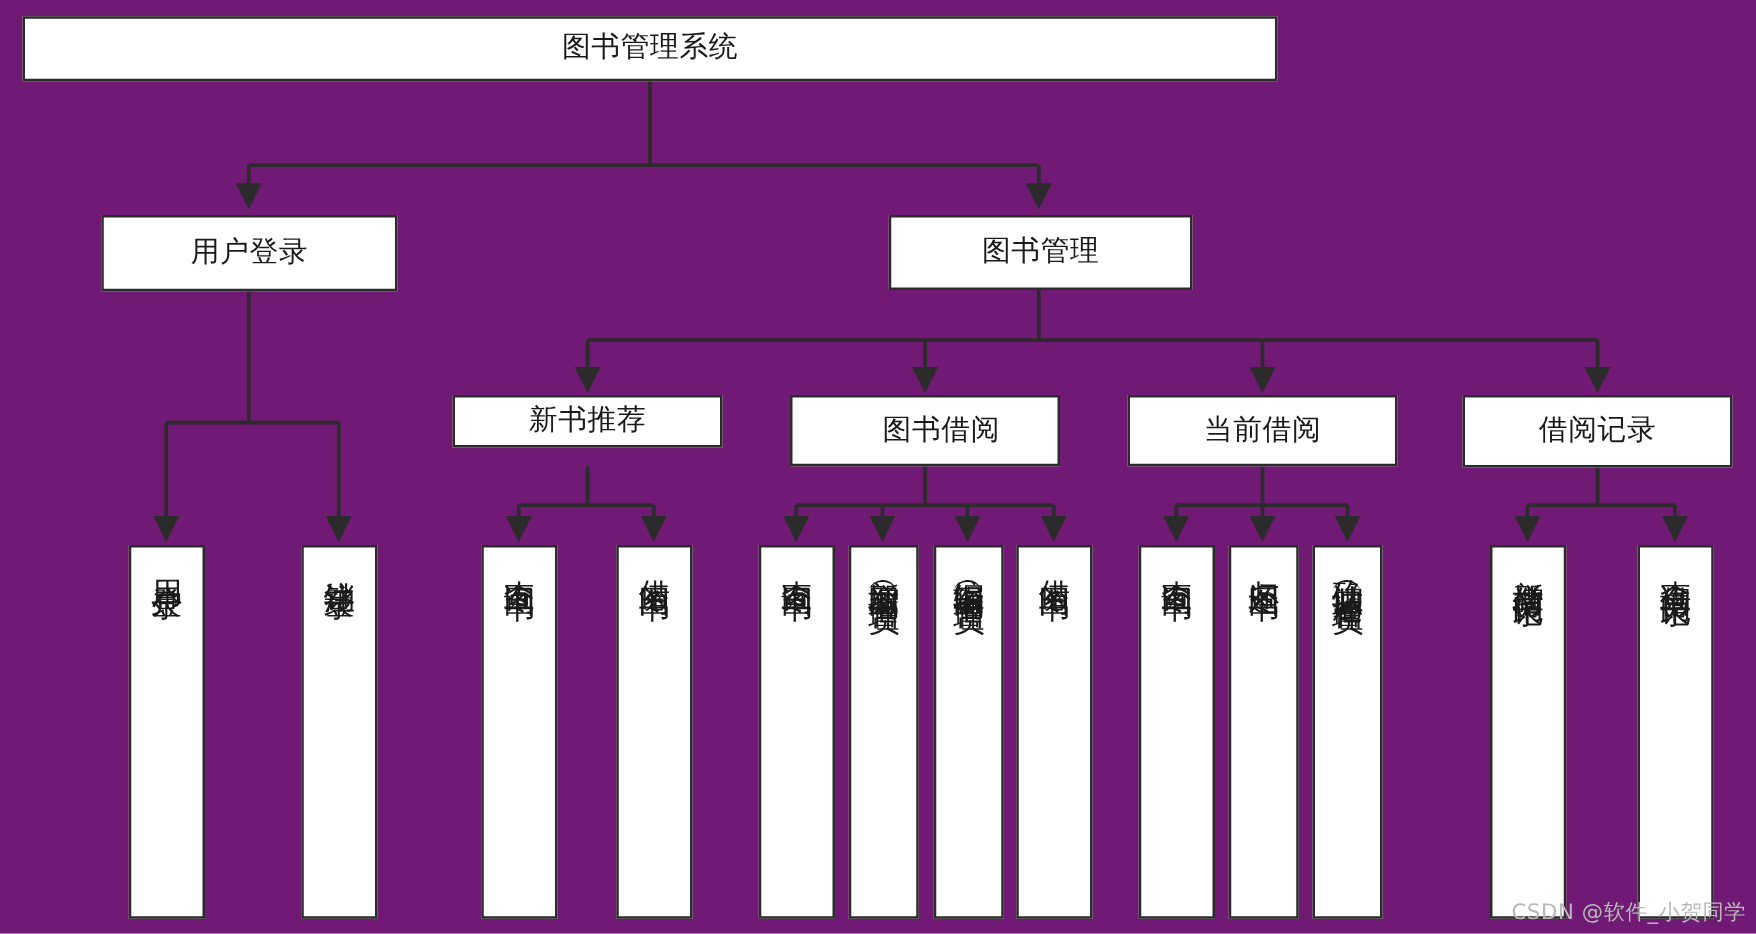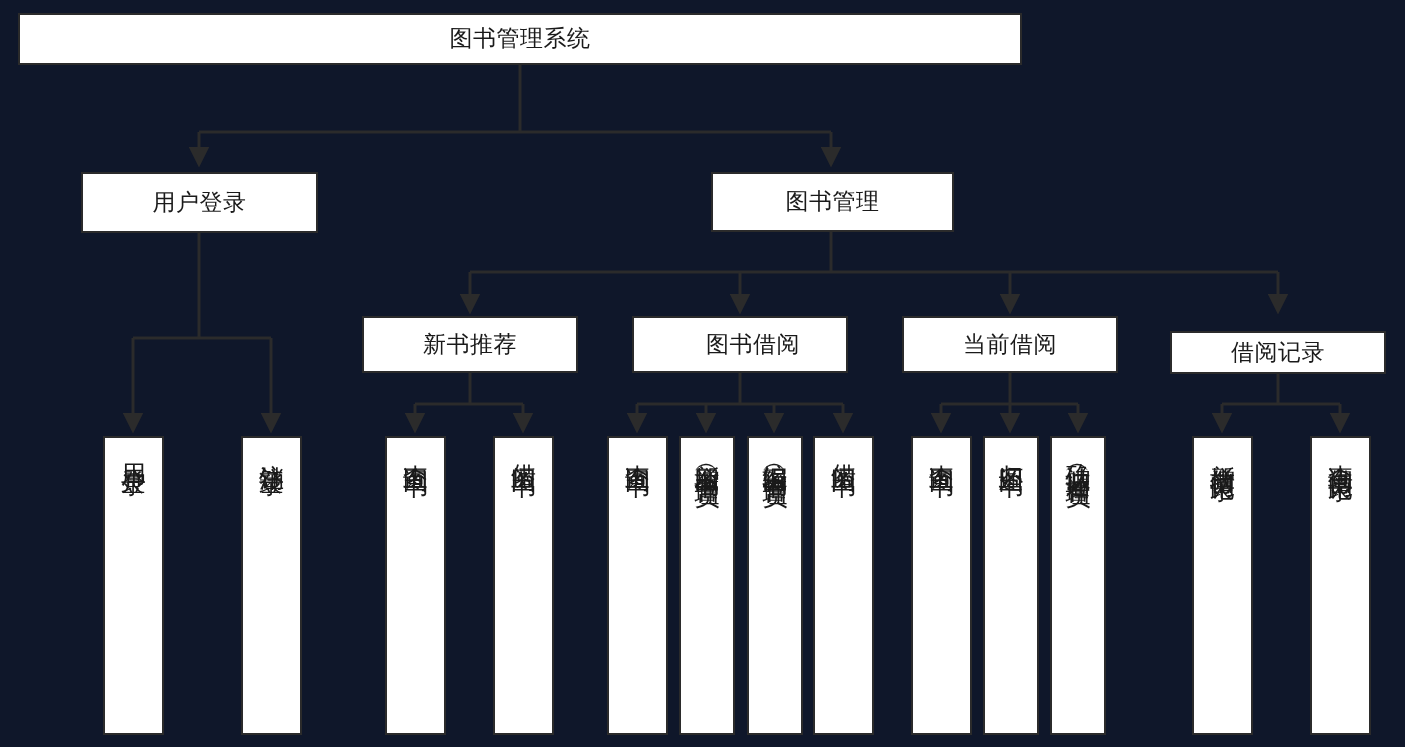--- a/index.html
+++ b/index.html
@@ -8,21 +8,21 @@
     padding: 0;
     background: #ffffff;
   }
   body {
     font-family: "DejaVu Sans", "Liberation Sans", sans-serif;
   }
   #canvas {
     position: relative;
     width: 1405px;
     height: 747px;
-    background: #0f172a;
+    background: #701a75;
     overflow: hidden;
   }
   #svg-layer {
     position: absolute;
     left: 0;
     top: 0;
     width: 1405px;
     height: 747px;
   }
   .node {
@@ -133,30 +133,30 @@
     <span class="node-label">图书管理系统</span>
   </div>
 
   <div class="node horizontal" style="left:81px; top:172px; width:237px; height:61px;">
     <span class="node-label">用户登录</span>
   </div>
   <div class="node horizontal" style="left:711px; top:172px; width:243px; height:60px;">
     <span class="node-label">图书管理</span>
   </div>
 
-  <div class="node horizontal" style="left:362px; top:316px; width:216px; height:57px;">
+  <div class="node horizontal" style="left:362px; top:316px; width:216px; height:42px;">
     <span class="node-label">新书推荐</span>
   </div>
   <div class="node horizontal" style="left:632px; top:316px; width:216px; height:57px;padding-left:26px;">
     <span class="node-label">图书借阅</span>
   </div>
   <div class="node horizontal" style="left:902px; top:316px; width:216px; height:57px;align-items:center;">
     <span class="node-label">当前借阅</span>
   </div>
-  <div class="node horizontal" style="left:1170px; top:316px; width:216px; height:43px;margin-top:15px;">
+  <div class="node horizontal" style="left:1170px; top:316px; width:216px; height:58px;">
     <span class="node-label">借阅记录</span>
   </div>
 
   <div class="node vertical" style="left:103px; top:436px; width:61px; height:299px;">
     <span class="node-label">用户登录</span>
   </div>
   <div class="node vertical" style="left:241px; top:436px; width:61px; height:299px;">
     <span class="node-label">注销登录</span>
   </div>
 
@@ -190,14 +190,15 @@
     <span class="node-label">确认归还（管理员）</span>
   </div>
 
   <div class="node vertical" style="left:1192px; top:436px; width:61px; height:299px;">
     <span class="node-label">新增借阅记录</span>
   </div>
   <div class="node vertical" style="left:1310px; top:436px; width:61px; height:299px;">
     <span class="node-label">查询借阅记录</span>
   </div>
 
+  <div class="watermark">CSDN @软件_小贺同学</div>
 
 </div>
 
 </body></html>

